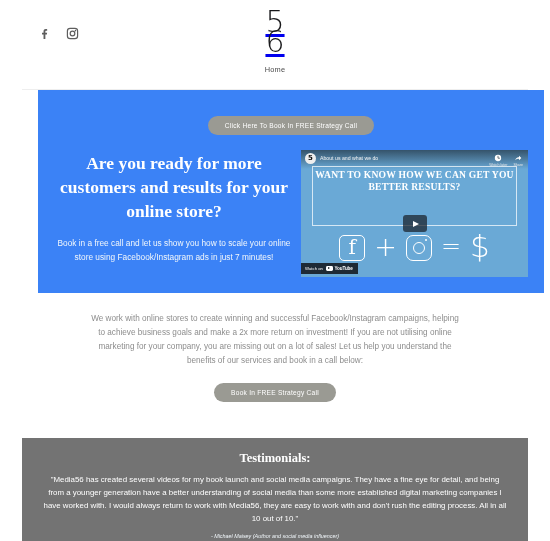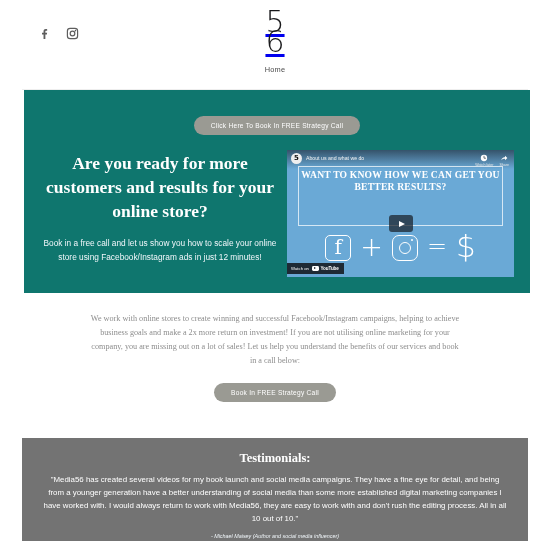--- a/index.html
+++ b/index.html
@@ -82,25 +82,25 @@
     left: 22px;
     right: 22px;
     bottom: 0;
     height: 1px;
     background: #eeeeee;
   }
 
   
   .hero {
     position: absolute;
-    left: 24px;
+    left: 38px;
     top: 90px;
     width: 506px;
     height: 203px;
-    background: #0f766e;
+    background: #3b82f6;
     overflow: hidden;
   }
   .hero-cta-row {
     position: absolute;
     left: 0;
     right: 0;
     top: 26px;
     display: flex;
     justify-content: center;
   }
@@ -343,21 +343,20 @@
     color: #4d4d4d;
     margin: 0 0 10px 0;
     font-weight: normal;
   }
   .svc-body {
     font-size: 8.2px;
     line-height: 1.72;
     color: #8d8d8d;
     margin: 0 auto 13px auto;
     width: 372px;
-    font-family: Liberation Serif, serif;
   }
 
   
   .testimonials {
     position: absolute;
     left: 22px;
     top: 438px;
     width: 506px;
     height: 105px;
     background: #737373;
@@ -422,21 +421,21 @@
 </div>
 
 <section class="hero">
 
   <div class="hero-cta-row">
     <button class="pill-btn">Click Here To Book In FREE Strategy Call</button>
   </div>
 
   <div class="hero-left">
     <h1 class="hero-title">Are you ready for more customers and results for your online store?</h1>
-    <p class="hero-sub">Book in a free call and let us show you how to scale your online store using Facebook/Instagram ads in just 12 minutes!</p>
+    <p class="hero-sub">Book in a free call and let us show you how to scale your online store using Facebook/Instagram ads in just 7 minutes!</p>
   </div>
 
   <div class="video">
 
     <div class="vid-topbar">
       <div class="vid-avatar">5</div>
       <div class="vid-title">About us and what we do</div>
 
       <div class="vid-ctl">
         <svg class="vid-ctl-ico" viewBox="0 0 24 24">

